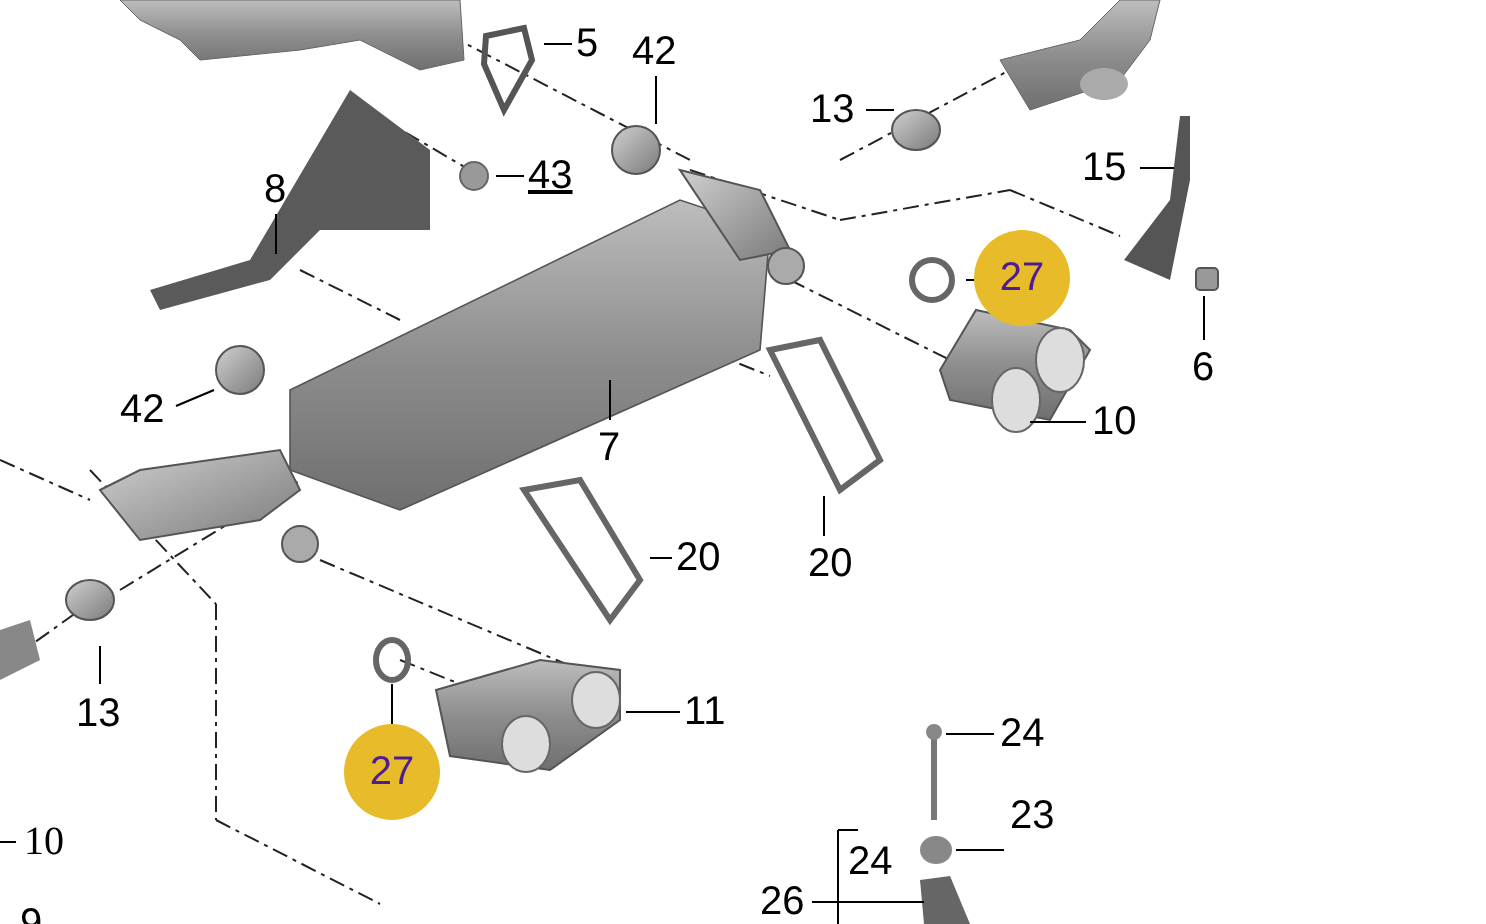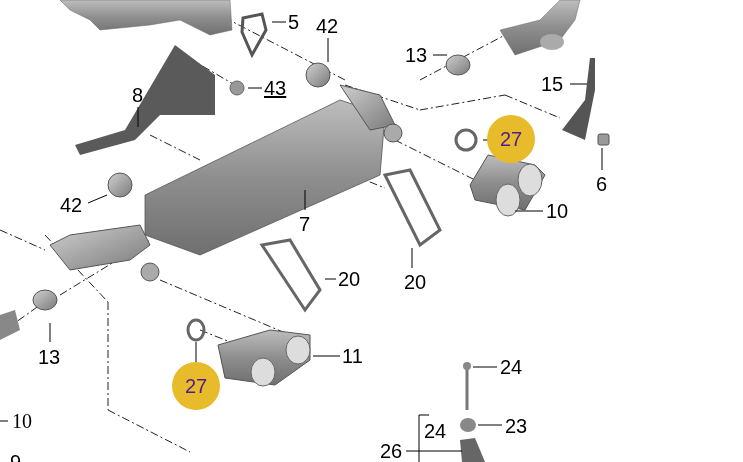--- a/index.html
+++ b/index.html
@@ -140,18 +140,18 @@
 <div class="lbl" style="left:596px;top:174px;">6</div>
 <div class="lbl" style="left:60px;top:195px;">42</div>
 <div class="lbl" style="left:299px;top:214px;">7</div>
 <div class="lbl" style="left:546px;top:201px;">10</div>
 <div class="lbl" style="left:338px;top:269px;">20</div>
 <div class="lbl" style="left:404px;top:272px;">20</div>
 <div class="lbl" style="left:38px;top:347px;">13</div>
 <div class="lbl" style="left:342px;top:346px;">11</div>
 <div class="hl" style="left:172px;top:362px;">27</div>
 <div class="lbl" style="left:500px;top:357px;">24</div>
-<div class="lbl" style="left:505px;top:416px;">23</div>
+<div class="lbl" style="left:505px;top:398px;">23</div>
 <div class="lbl" style="left:424px;top:421px;">24</div>
 <div class="lbl" style="left:380px;top:441px;">26</div>
 <div class="lbl" style="left:12px;top:411px;font-family:Liberation Serif, serif;">10</div>
 <div class="lbl" style="left:10px;top:452px;">9</div>
 </div>
 
 </body></html>

